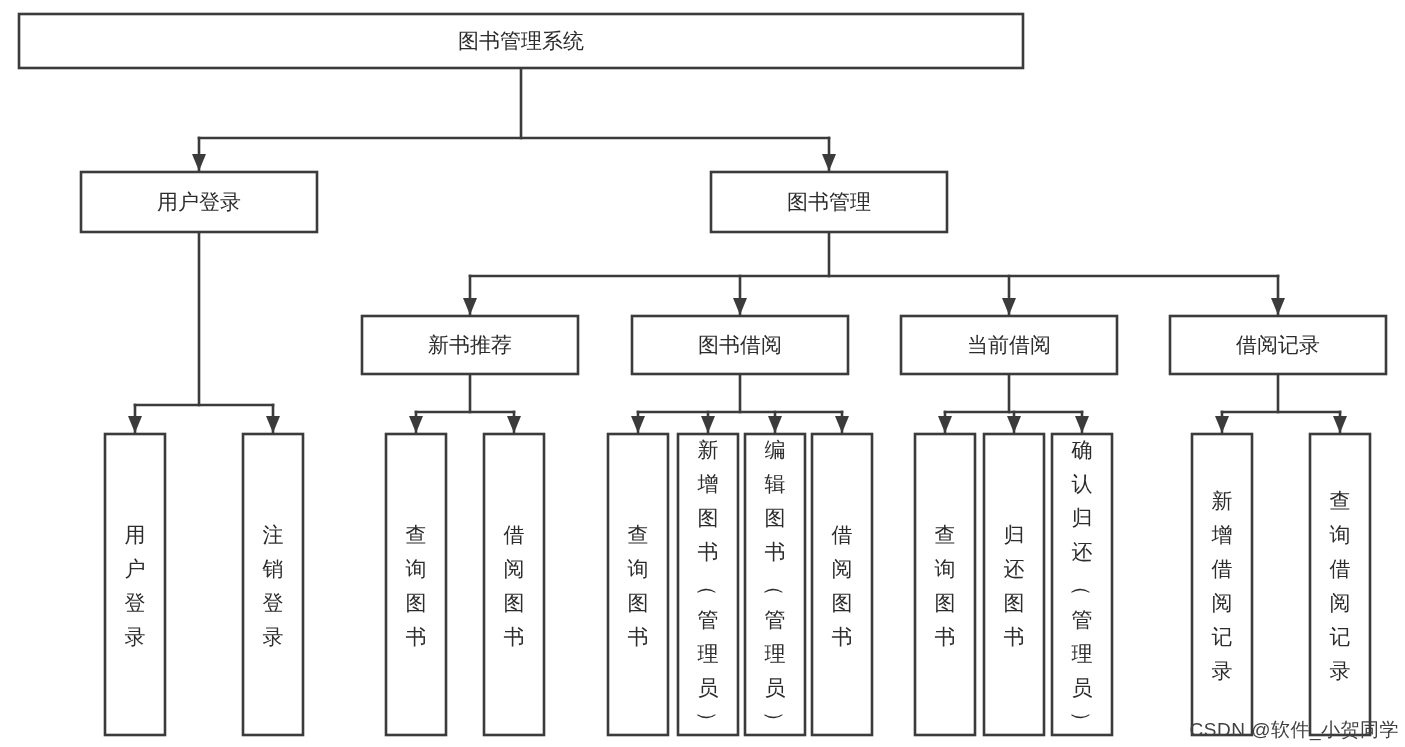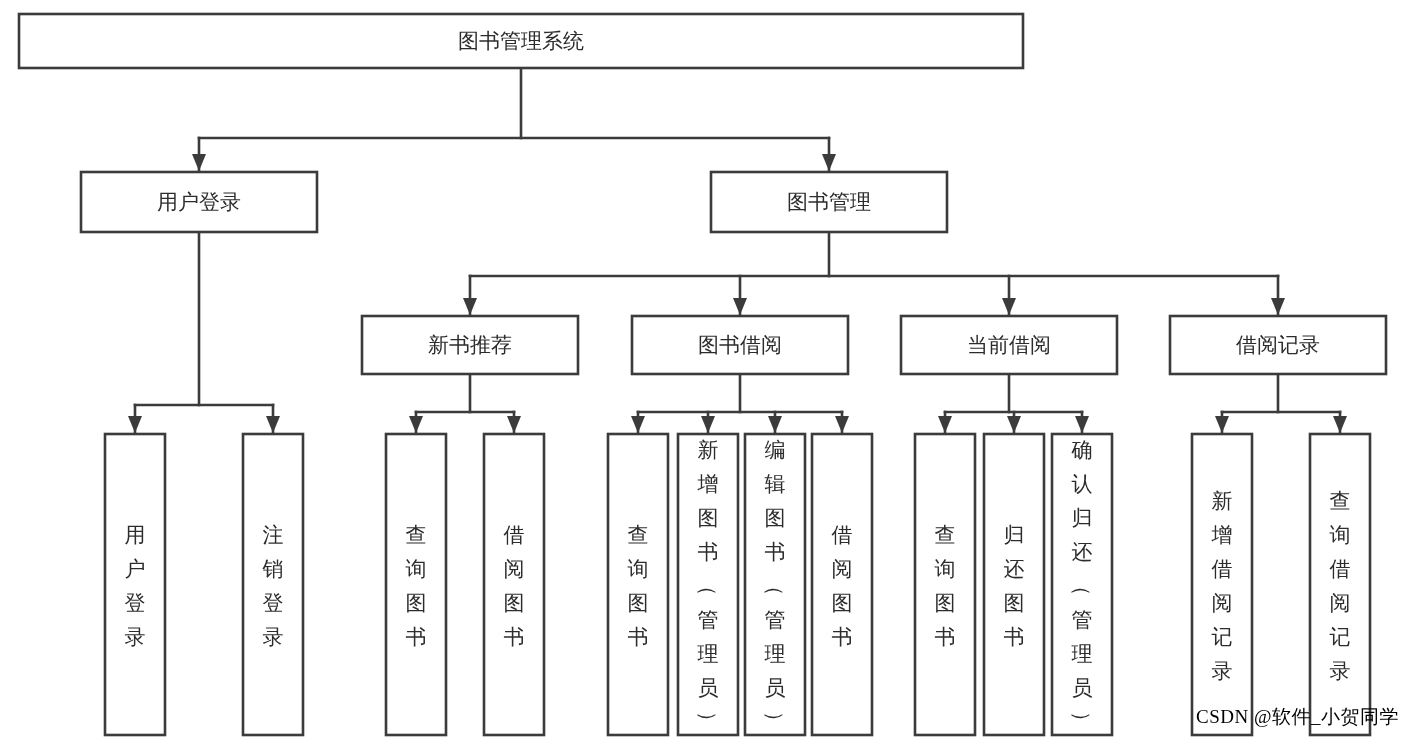--- a/index.html
+++ b/index.html
@@ -34,24 +34,24 @@
   }
   .leaf-label{
     fill:#2c2c2c;
     font-family:"DejaVu Sans","Liberation Sans",sans-serif;
     font-size:21px;
     text-anchor:middle;
   }
   .watermark{
     position:absolute;
     right:6px;
-    bottom:17px;
-    font-family:Liberation Serif, serif;
+    bottom:4px;
+    font-family:Liberation Sans, sans-serif;
     font-size:19px;
-    color:#000000;
+    color:#404040;
     white-space:nowrap;
     letter-spacing:0.5px;
   }
 </style>
 </head>
 <body>
 
 <div id="diagram-root">
   <svg id="tree" viewBox="0 0 1405 747" xmlns="http://www.w3.org/2000/svg">
     <g id="connectors-layer">

